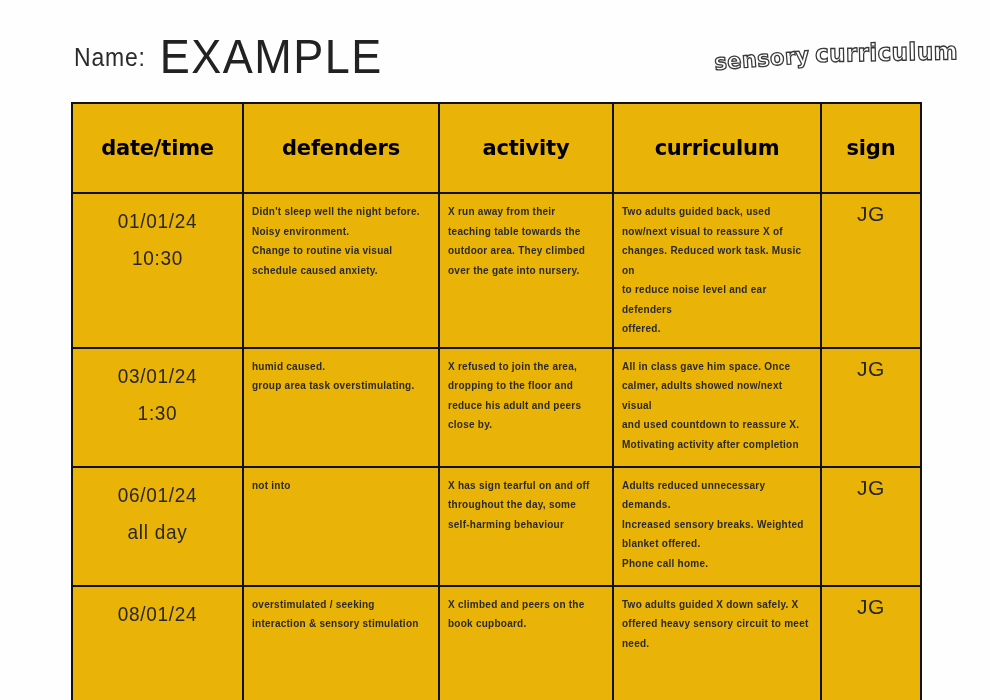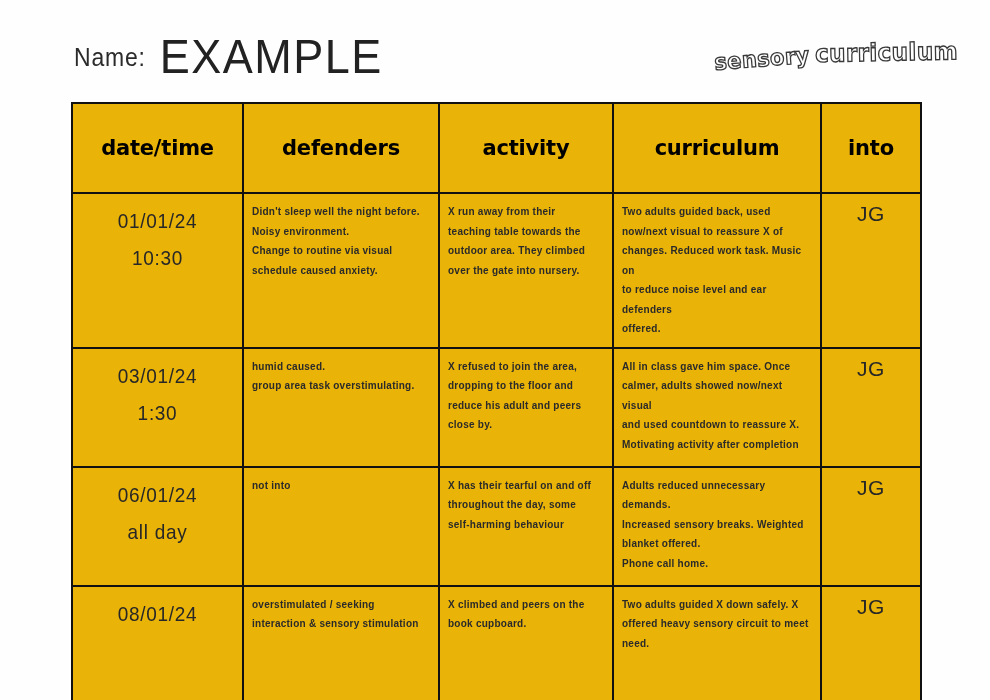--- a/index.html
+++ b/index.html
@@ -196,21 +196,21 @@
       <col class="col-beh">
       <col class="col-cons">
       <col class="col-sign">
     </colgroup>
     <thead>
       <tr>
         <th>date/time</th>
         <th>defenders</th>
         <th>activity</th>
         <th>curriculum</th>
-        <th>into</th>
+        <th>sign</th>
       </tr>
     </thead>
     <tbody>
 
       <tr>
         <td class="cell-date">
           <span class="d-line">01/01/24</span>
           <span class="d-line">10:30</span>
         </td>
         <td class="cell-text">Didn't sleep well the night before.
@@ -246,21 +246,21 @@
 Motivating activity after completion</td>
         <td class="cell-sign">JG</td>
       </tr>
 
       <tr>
         <td class="cell-date">
           <span class="d-line">06/01/24</span>
           <span class="d-line">all day</span>
         </td>
         <td class="cell-text">not into</td>
-        <td class="cell-text">X has their tearful on and off
+        <td class="cell-text">X has sign tearful on and off
 throughout the day, some
 self-harming behaviour</td>
         <td class="cell-text">Adults reduced unnecessary demands.
 Increased sensory breaks. Weighted
 blanket offered.
 Phone call home.</td>
         <td class="cell-sign">JG</td>
       </tr>
 
       <tr>

